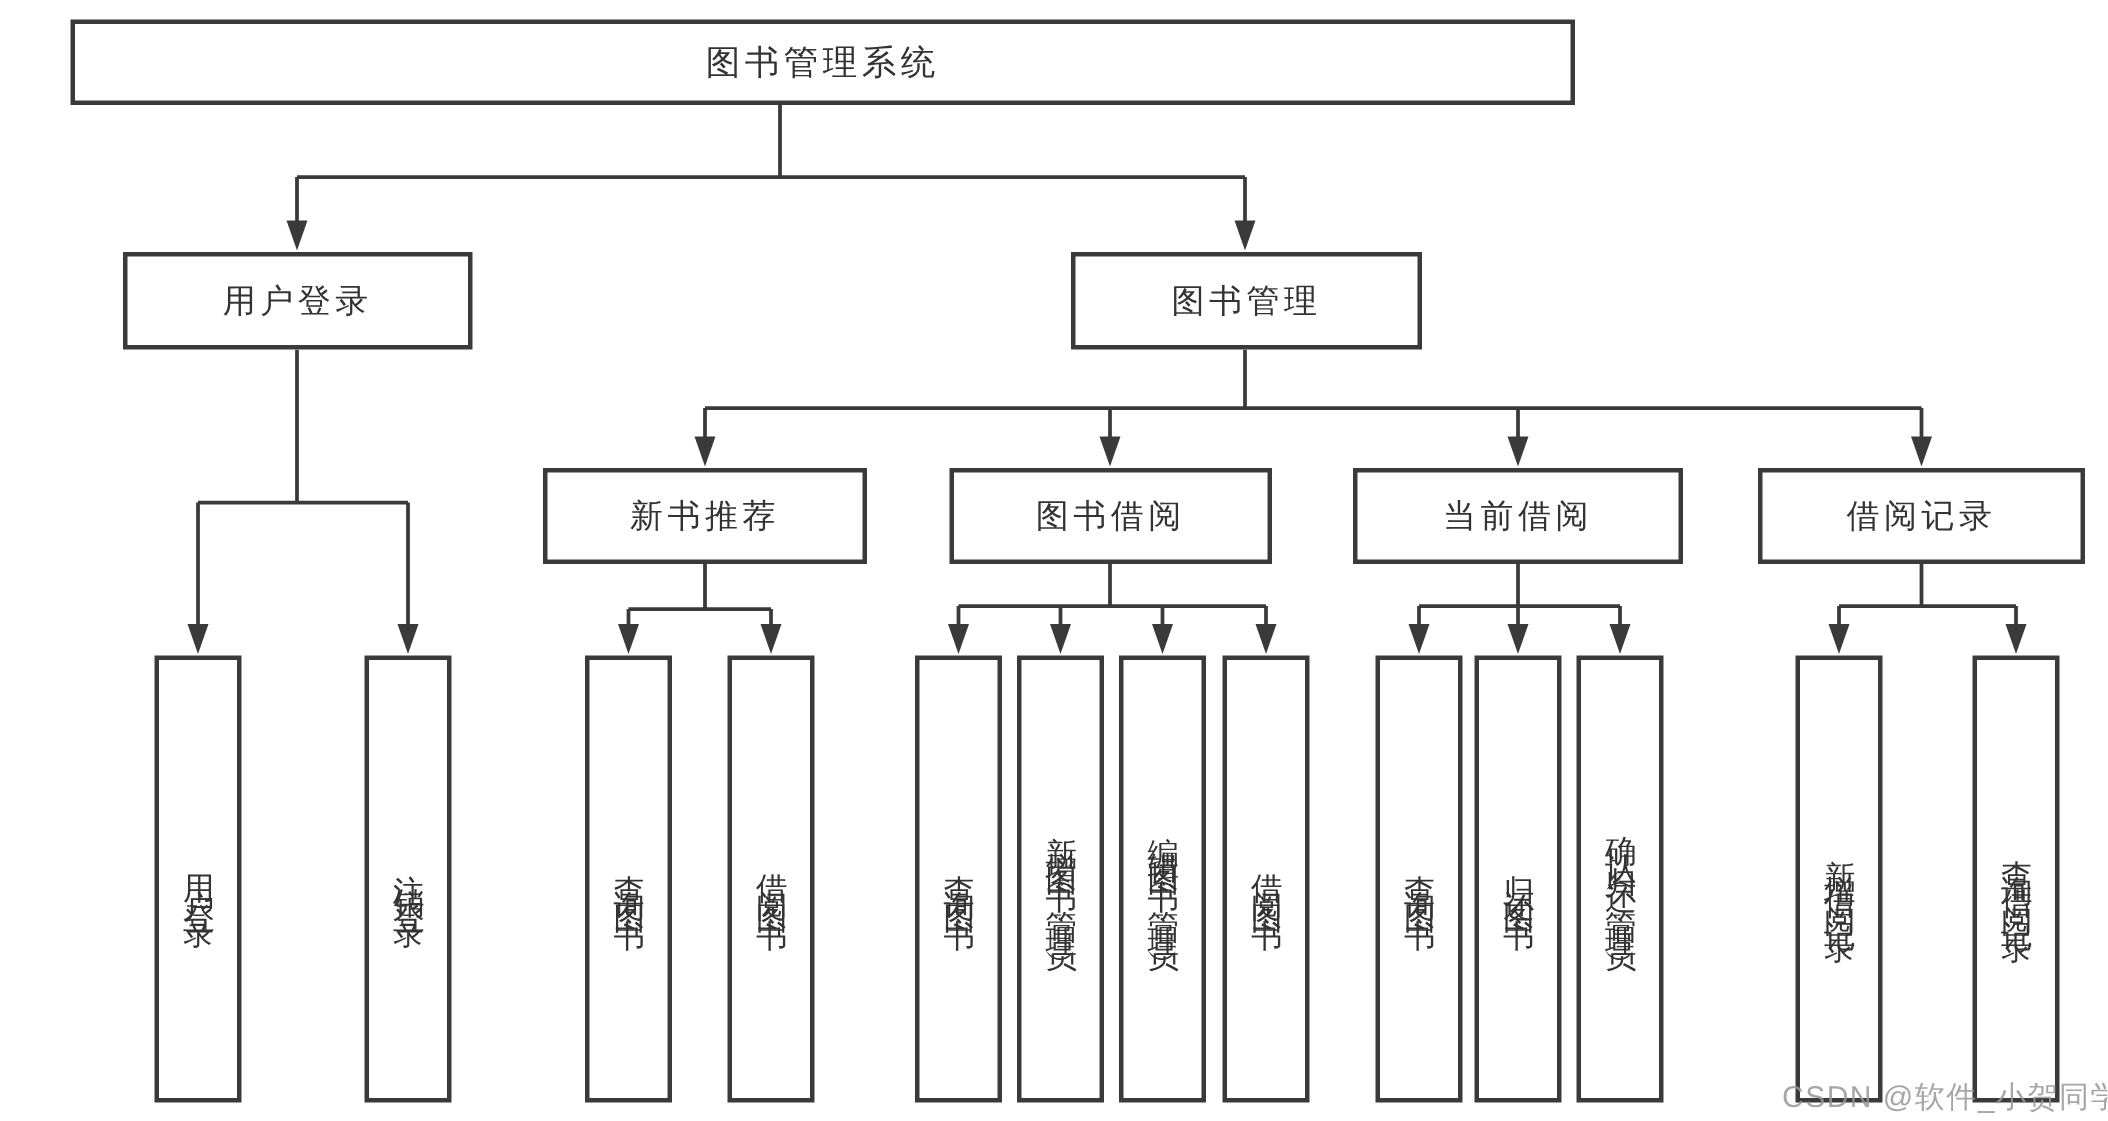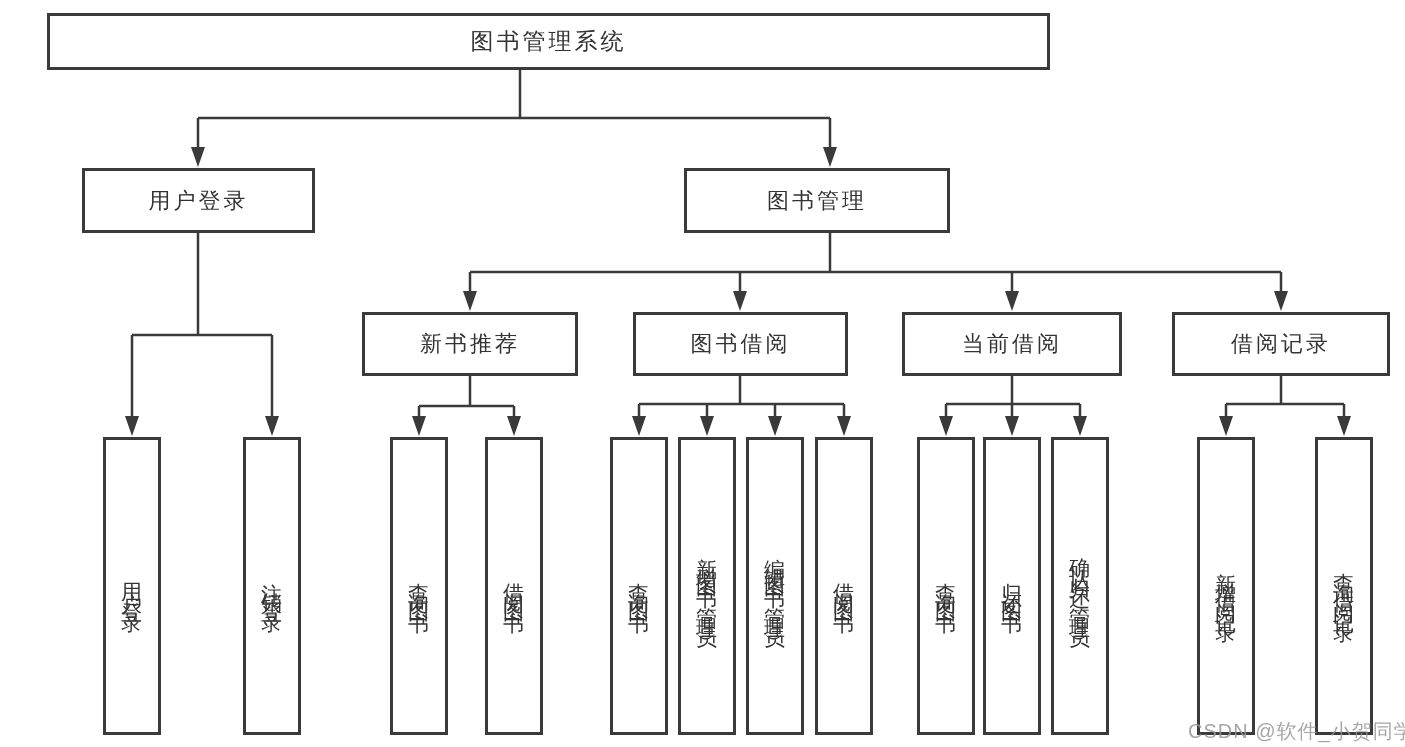--- a/index.html
+++ b/index.html
@@ -69,21 +69,21 @@
       <polygon points="1005,416 1019,416 1012,436"></polygon>
       <polygon points="1073,416 1087,416 1080,436"></polygon>
       <polygon points="1219,416 1233,416 1226,436"></polygon>
       <polygon points="1337,416 1351,416 1344,436"></polygon>
     </g>
   </svg>
 
   <div class="node hnode root" style="left:21px; top:13px; width:1003px; height:57px;margin-left:26px;">图书管理系统</div>
 
   <div class="node hnode" style="left:82px; top:168px; width:233px; height:65px;">用户登录</div>
-  <div class="node hnode" style="left:684px; top:168px; width:266px; height:65px;">图书管理</div>
+  <div class="node hnode" style="left:714px; top:168px; width:234px; height:65px;">图书管理</div>
 
   <div class="node hnode" style="left:362px; top:312px; width:216px; height:64px;">新书推荐</div>
   <div class="node hnode" style="left:633px; top:312px; width:215px; height:64px;text-align:center;">图书借阅</div>
   <div class="node hnode" style="left:902px; top:312px; width:220px; height:64px;">当前借阅</div>
   <div class="node hnode" style="left:1172px; top:312px; width:218px; height:64px;">借阅记录</div>
 
   <div class="node vnode leaf" style="left:103px;">用户登录</div>
   <div class="node vnode leaf" style="left:243px;">注销登录</div>
 
   <div class="node vnode leaf" style="left:390px;">查询图书</div>

